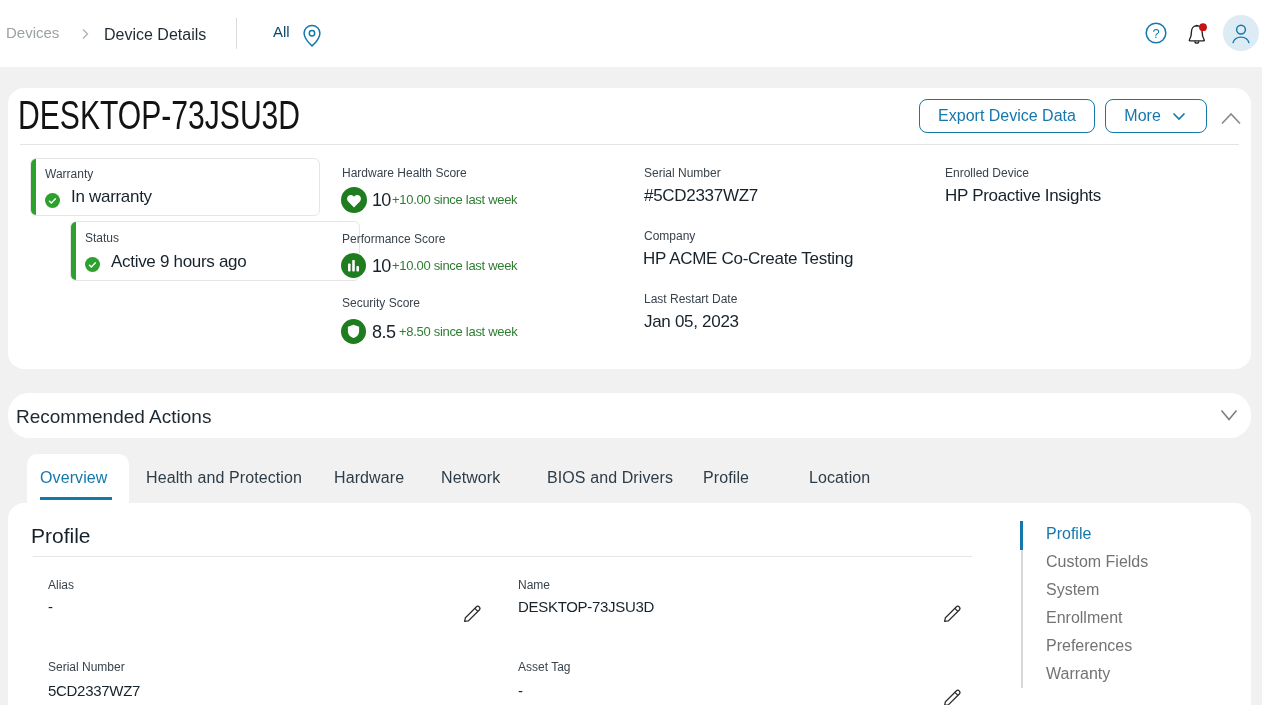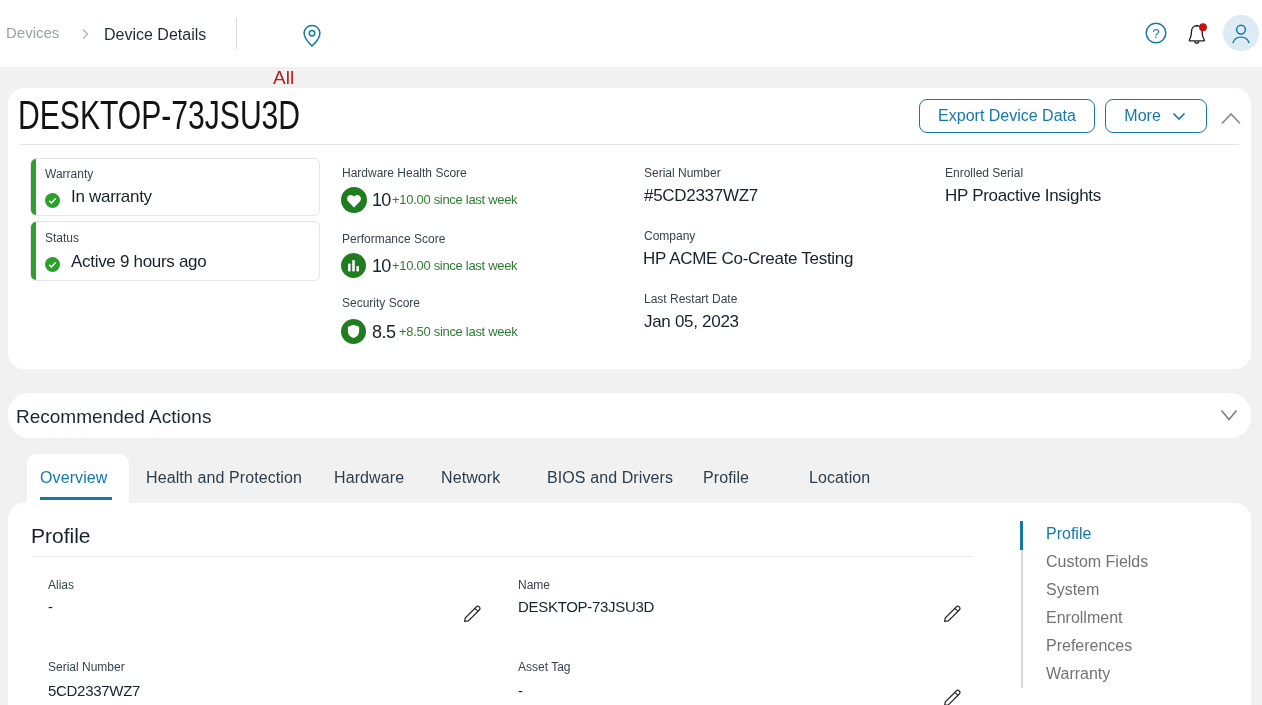--- a/index.html
+++ b/index.html
@@ -5,21 +5,21 @@
 * { margin:0; padding:0; box-sizing:border-box; }
 html,body { width:1262px; height:705px; }
 body { font-family:"Liberation Sans",sans-serif; background:#f1f1f1; position:relative; overflow:hidden; }
 
 
 #topbar { position:absolute; top:0; left:0; width:1262px; height:67px; background:#fff;padding-left:44px; }
 #bc-devices { position:absolute; left:6px; top:24px; font-size:15px; color:#9ba1a5; }
 #bc-arrow { position:absolute; left:77px; top:26px; }
 #bc-detail { position:absolute; left:104px; top:26px; font-size:16px; color:#1f2b34; }
 #bc-sep { position:absolute; left:236px; top:18px; width:1px; height:31px; background:#dcdcdc; }
-#bc-all { position:absolute; left:273px; top:23px; font-size:19px; color:#b91c1c;margin-top:44px; }
+#bc-all { position:absolute; left:273px; top:23px; font-size:15px; color:#0c4a6e; }
 #pin-ic { position:absolute; left:300px; top:23px; }
 #help-ic { position:absolute; left:1145px; top:22px; }
 #bell-ic { position:absolute; left:1185px; top:22px; }
 #avatar { position:absolute; left:1223px; top:15px; width:36px; height:36px; border-radius:50%; background:#dcebf4; }
 #avatar svg { position:absolute; left:8px; top:7px; }
 
 
 #card { position:absolute; left:8px; top:88px; width:1243px; height:281px; background:#fff; border-radius:16px; }
 #title { position:absolute; left:18px; top:92px; font-size:41px; color:#131313; transform:scaleX(0.734); transform-origin:left top; white-space:pre; }
 .btn { position:absolute; height:34px; border:1.5px solid #1478ab; border-radius:8px; background:#fff; color:#1478ab; font-size:16px; display:flex; align-items:center; justify-content:center; }
@@ -27,21 +27,21 @@
 #btn-more { left:1105px; top:99px; width:102px; }
 #collapse-ic { position:absolute; left:1220px; top:108px; }
 #card-div { position:absolute; left:20px; top:144px; width:1219px; height:1px; background:#e4e4e4; }
 
 .sbox { position:absolute; left:30px; width:290px; background:#fff; border:1px solid #e5e5e5; border-radius:6px; overflow:hidden; }
 .sbox .bar { position:absolute; left:0; top:0; width:5px; height:100%; background:#2da02d; }
 .sbox .lbl { position:absolute; left:14px; font-size:12px; color:#39434c; }
 .sbox .chk { position:absolute; left:14px; }
 .sbox .val { position:absolute; left:40px; font-size:17px; letter-spacing:-0.3px; color:#17222b;text-align:center; }
 #box-warranty { top:158px; height:58px; }
-#box-status { top:221px; height:60px; }
+#box-status { top:221px; height:60px;margin-left:40px; }
 
 .score-label { position:absolute; left:342px; font-size:12px; color:#39434c; }
 .score-icon { position:absolute; left:341px; }
 .score-num { position:absolute; left:372px; font-size:18px; letter-spacing:-0.8px; color:#17222b; }
 .score-delta { position:absolute; font-size:13px; letter-spacing:-0.3px; color:#2e7d32; }
 
 .fcol-label { position:absolute; font-size:12px; color:#39434c; }
 .fcol-value { position:absolute; font-size:17px; letter-spacing:-0.3px; color:#17222b; }
 
 
@@ -156,21 +156,21 @@
 <div class="score-num" style="top:322px; letter-spacing:-0.5px;">8.5</div>
 <div class="score-delta" style="left:399px; top:324px">+8.50 since last week</div>
 
 <div class="fcol-label" style="left:644px; top:166px">Serial Number</div>
 <div class="fcol-value" style="left:644px; top:186px">#5CD2337WZ7</div>
 <div class="fcol-label" style="left:644px; top:229px">Company</div>
 <div class="fcol-value" style="left:643px; top:249px">HP ACME Co-Create Testing</div>
 <div class="fcol-label" style="left:644px; top:292px">Last Restart Date</div>
 <div class="fcol-value" style="left:644px; top:312px">Jan 05, 2023</div>
 
-<div class="fcol-label" style="left:945px; top:166px">Enrolled Serial</div>
+<div class="fcol-label" style="left:945px; top:166px">Enrolled Device</div>
 <div class="fcol-value" style="left:945px; top:186px">HP Proactive Insights</div>
 
 <div id="reco">
   <div class="t">Recommended Actions</div>
   <svg width="20" height="20" viewBox="0 0 20 20">
       <path d="M2.5 5.5L10 14.5 17.5 5.5" fill="none" stroke="#7b7b7b" stroke-width="1.5"></path>
     </svg>
 </div>
 
 <div id="tab-active-bg"></div>

